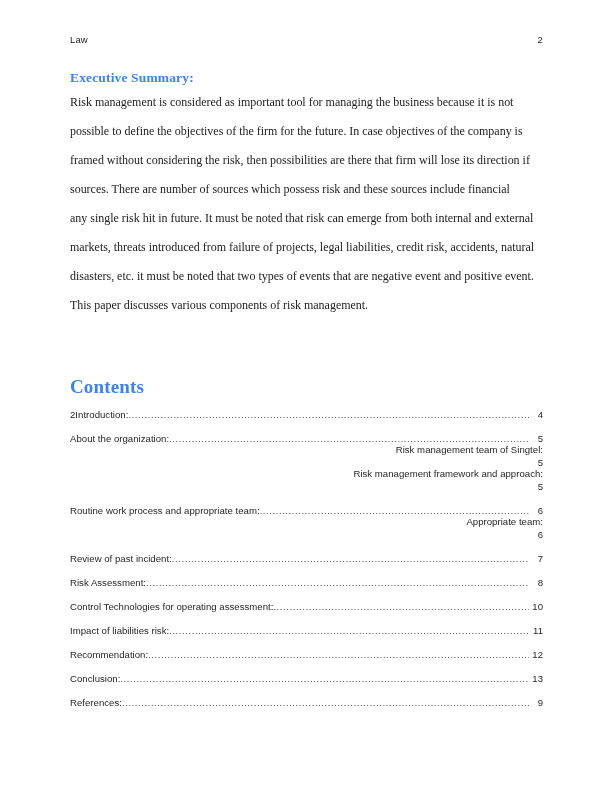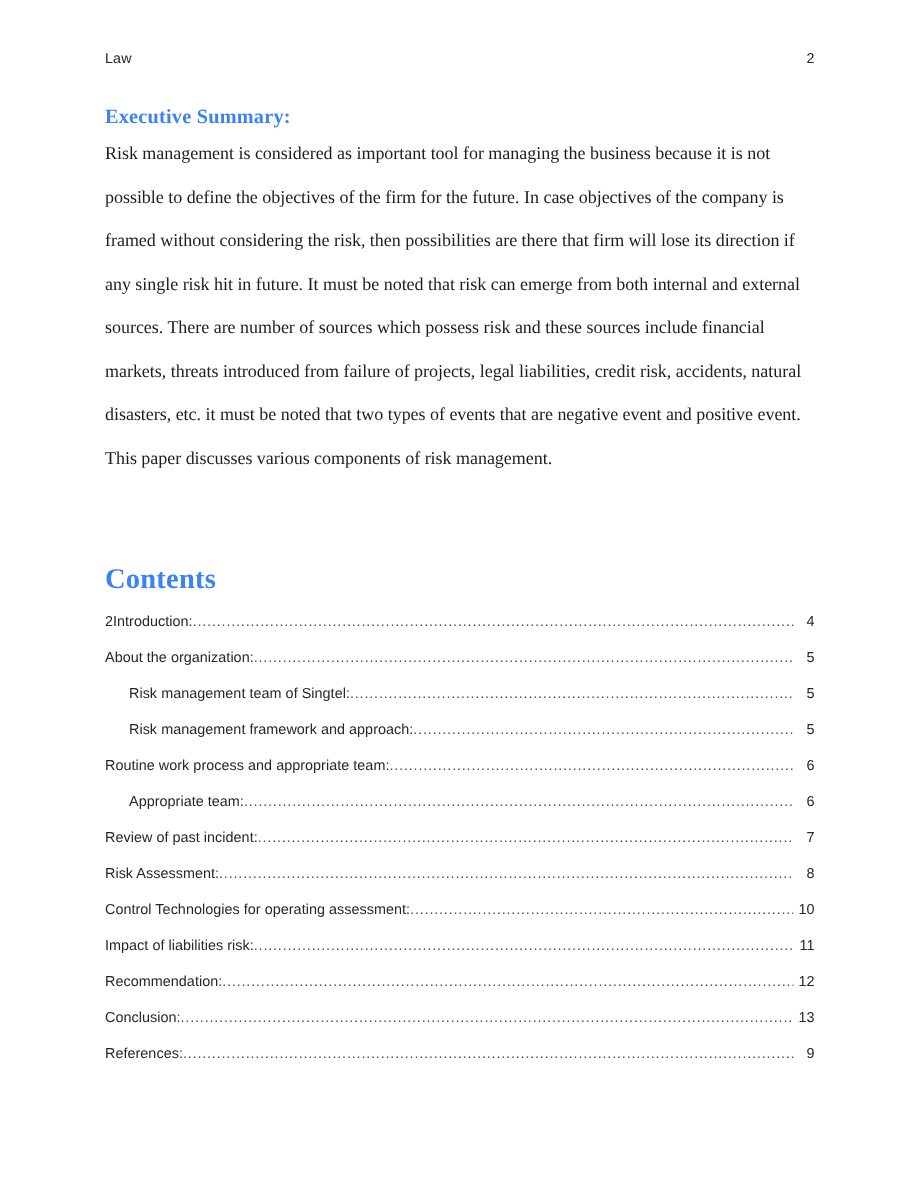--- a/index.html
+++ b/index.html
@@ -89,21 +89,21 @@
   .toc-entry {
     display: flex;
     align-items: flex-end;
     height: 24px;
     font-family: "Liberation Sans", "DejaVu Sans", sans-serif;
     font-size: 9.6px;
     color: #262626;
     letter-spacing: .02px;
     white-space: nowrap;
   }
-  .toc-entry.level-2 { padding-left: 16px; }
+  .toc-entry.level-2 { padding-left: 16px; flex-direction: column; }
 
   .toc-title { flex: 0 0 auto; }
 
   .toc-dots {
     flex: 1 1 auto;
     overflow: hidden;
     margin: 0 0 0 0;
     position: relative;
     height: 11px;
   }
@@ -138,22 +138,22 @@
     <span class="doc-label">Law</span>
     <span class="page-num">2</span>
   </div>
 
   <div id="exec-heading" class="section-heading">Executive Summary:</div>
 
   <div class="body-block" id="body-block">
       <div class="body-line">Risk management is considered as important tool for managing the business because it is not</div>
       <div class="body-line">possible to define the objectives of the firm for the future.  In case objectives of the company is</div>
       <div class="body-line">framed without considering the risk, then possibilities are there that firm will lose its direction if</div>
+      <div class="body-line">sources. There are number of sources which possess risk and these sources include financial</div>
       <div class="body-line">any single risk hit in future. It must be noted that risk can emerge from both internal and external</div>
-      <div class="body-line">sources. There are number of sources which possess risk and these sources include financial</div>
       <div class="body-line">markets, threats introduced from failure of projects, legal liabilities, credit risk, accidents, natural</div>
       <div class="body-line">disasters, etc. it must be noted that two types of events that are negative event and positive event.</div>
       <div class="body-line">This paper discusses various components of risk management.</div>
     </div>
 
   <div id="contents-heading" class="section-heading">Contents</div>
 
   <div class="toc" id="toc">
       <div class="toc-entry">
         <span class="toc-title">2Introduction:</span>

